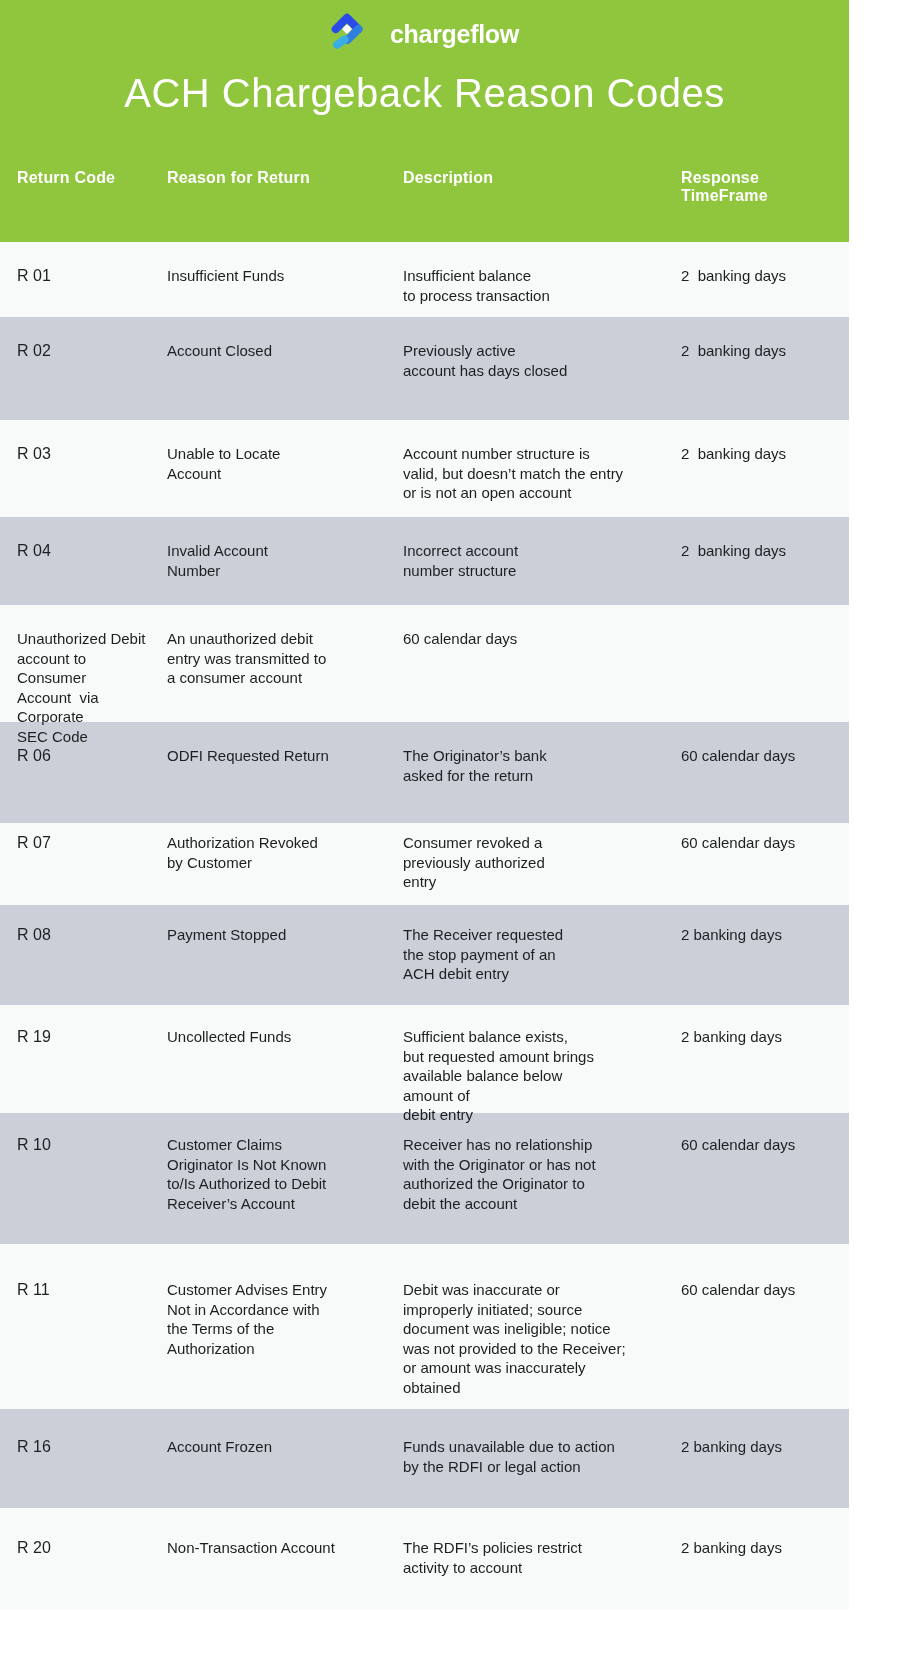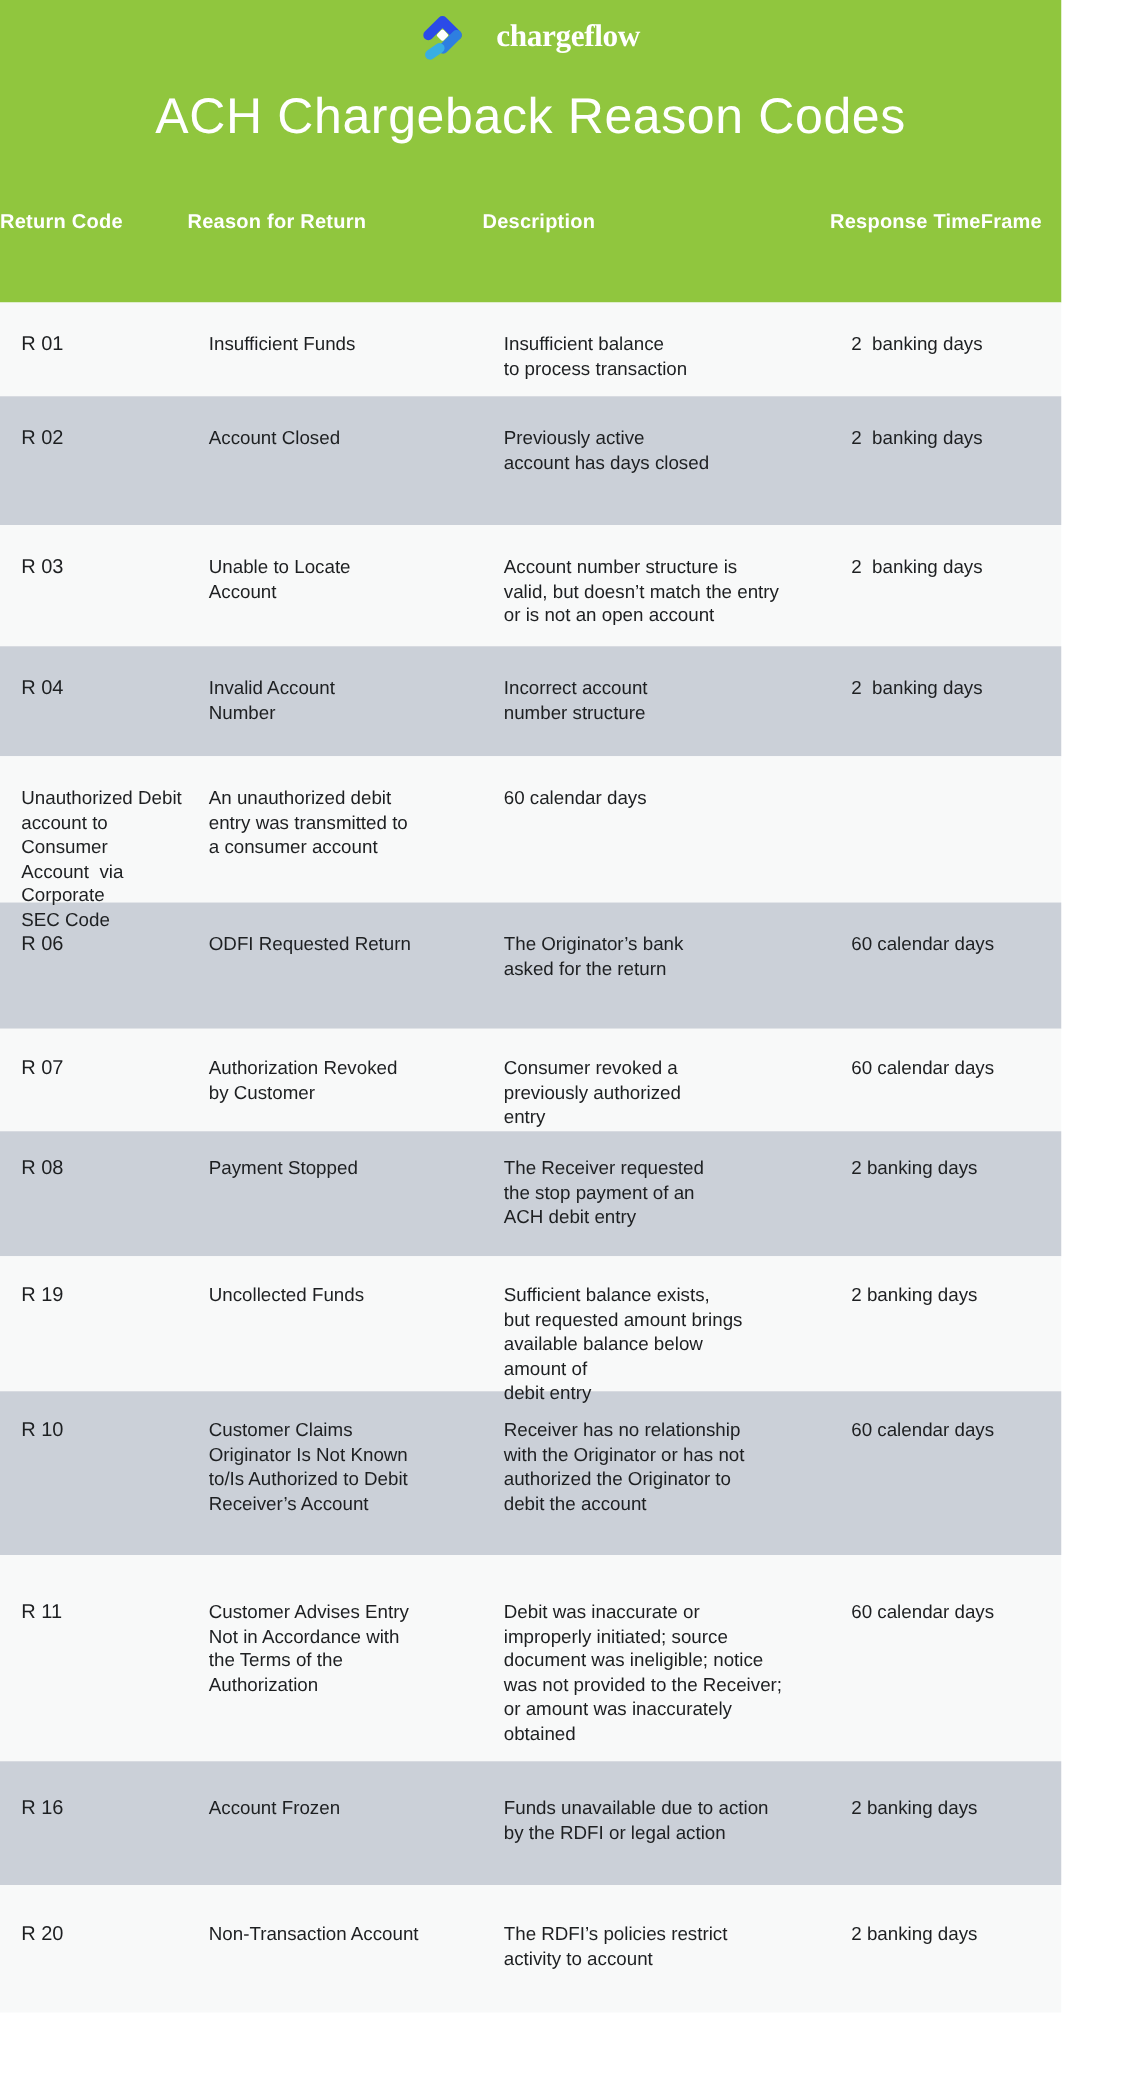--- a/index.html
+++ b/index.html
@@ -13,45 +13,45 @@
     --logo-cyan:#38AEE4;
   }
   *{margin:0;padding:0;box-sizing:border-box;}
   html,body{background:#ffffff;}
   body{font-family:"Liberation Sans",sans-serif;}
   .page{position:relative;width:898px;height:1669px;background:var(--white,#fff);overflow:hidden;}
   .content{position:absolute;left:0;top:0;width:849px;height:1669px;}
 
   
   .header{height:242px;background:var(--header-green,#90C63E);}
-  .logo-row{display:flex;justify-content:center;align-items:center;gap:26px;padding-top:11px;height:49px;font-family:Liberation Serif, serif;}
+  .logo-row{display:flex;justify-content:center;align-items:flex-end;gap:26px;padding-top:11px;height:49px;}
   .logo-mark{width:34px;height:36px;display:block;}
   .logo-mark .seg-dark{stroke:var(--logo-blue-dark,#2B4BE8);}
   .logo-mark .seg-mid{stroke:var(--logo-blue-mid,#2E7FE0);}
   .logo-mark .seg-cyan{stroke:var(--logo-cyan,#38AEE4);}
   .brand-name{color:#fff;font-size:25px;font-weight:700;letter-spacing:-0.3px;}
   .title{margin-top:22px;text-align:center;color:#fff;font-size:40px;font-weight:400;letter-spacing:0.5px;line-height:44px;}
-  .cols{display:grid;grid-template-columns:150px 236px 278px 1fr;margin-top:54px;}
+  .cols{display:grid;grid-template-columns:150px 236px 278px 1fr;padding-left:17px;margin-top:54px;}
   .col-label{color:#fff;font-size:16px;font-weight:700;letter-spacing:0.2px;}
 
   
   .row{display:grid;grid-template-columns:150px 236px 278px 1fr;padding:24px 0 0 17px;}
   .row.light{background:var(--row-light,#F8F9F9);}
   .row.gray{background:var(--row-gray,#CBD0D8);}
   .cell{white-space:pre-wrap;color:var(--text-dark,#1D1F21);font-size:15px;line-height:19.5px;padding-right:10px;}
   .cell.code{font-size:16px;}
   .cell.timeframe{padding-right:0;}
   
   #table-body .row:nth-child(1){height:75px;}
   #table-body .row:nth-child(2){height:103px;}
   #table-body .row:nth-child(3){height:97px;}
   #table-body .row:nth-child(4){height:88px;}
   #table-body .row:nth-child(5){height:117px;}
   #table-body .row:nth-child(6){height:101px;}
-  #table-body .row:nth-child(7){height:82px;padding-top:22px;}
+  #table-body .row:nth-child(7){height:82px;padding-top:10px;}
   #table-body .row:nth-child(8){height:100px;padding-top:20px;}
   #table-body .row:nth-child(9){height:108px;padding-top:22px;}
   #table-body .row:nth-child(10){height:131px;padding-top:22px;}
   #table-body .row:nth-child(11){height:165px;padding-top:36px;}
   #table-body .row:nth-child(12){height:99px;padding-top:28px;}
   #table-body .row:nth-child(13){height:102px;padding-top:30px;}
 </style>
 </head>
 <body>
 

